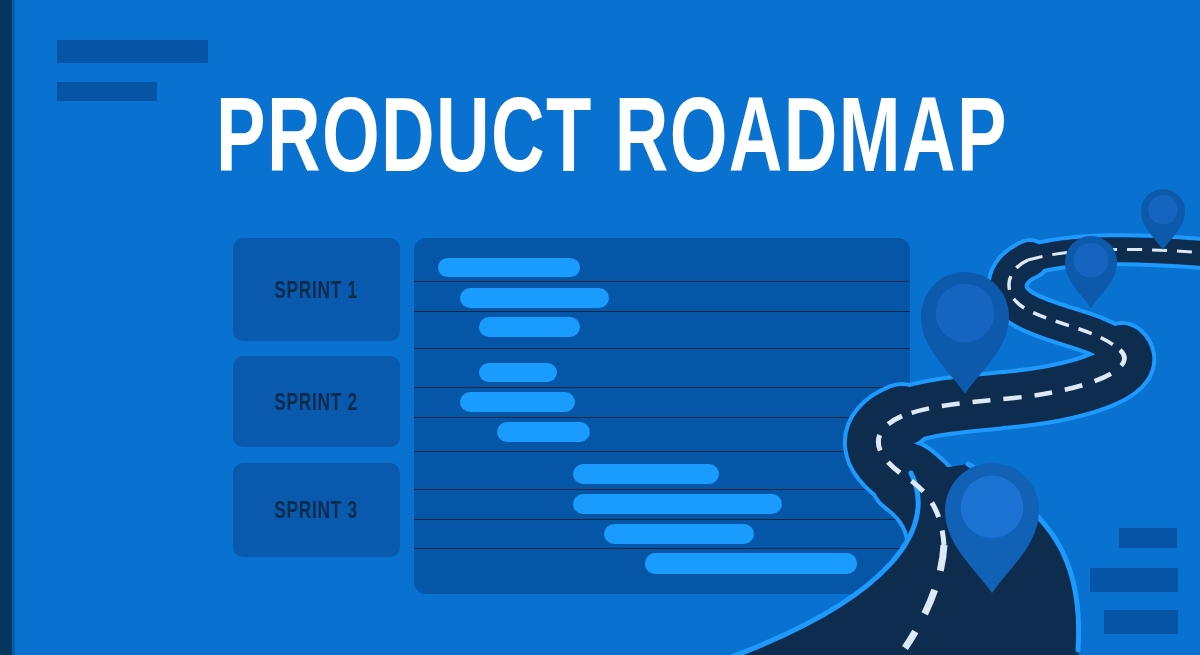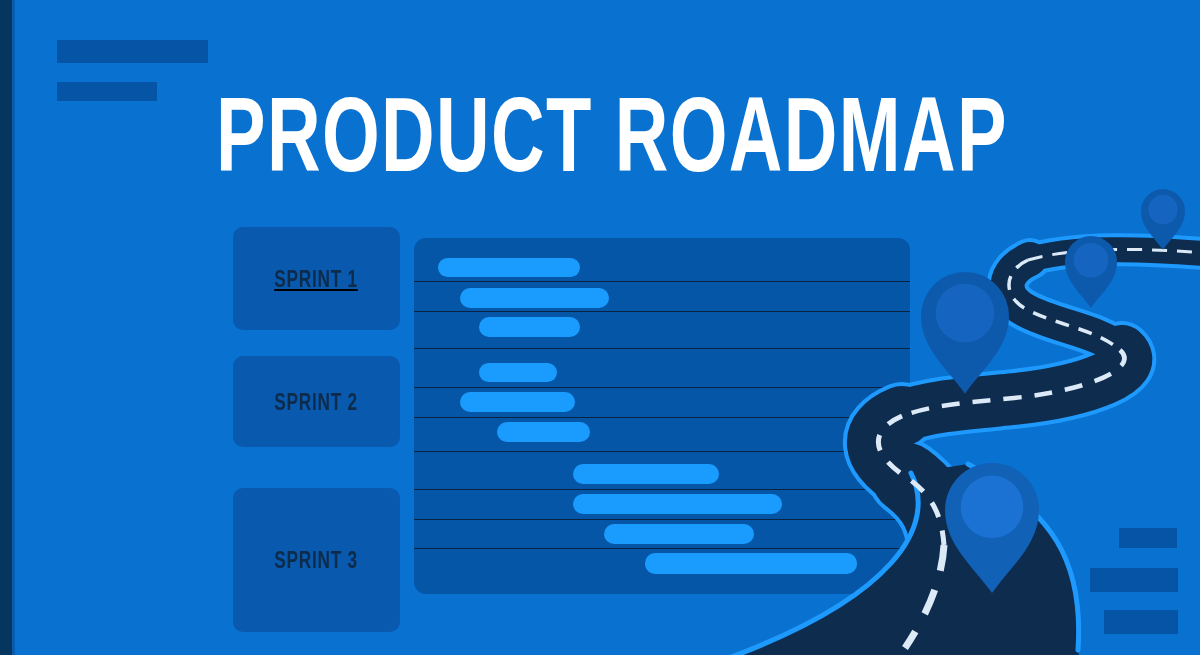--- a/index.html
+++ b/index.html
@@ -40,27 +40,27 @@
   <div class="edge-stripe"></div>
 
   <div id="deco-top">
       <div class="deco-bar" style="left: 45px; top: 40px; width: 151px; height: 23px;"></div>
       <div class="deco-bar" style="left: 45px; top: 82px; width: 100px; height: 19px;"></div>
     </div>
 
   <div class="title">PRODUCT ROADMAP</div>
 
   <div id="sprint-col">
-      <div class="sprint-box" style="top: 227px; height: 103px; text-decoration: underline;">
+      <div class="sprint-box" style="top: 238px; height: 103px;">
         <div class="sprint-label">SPRINT 1</div>
       </div>
       <div class="sprint-box" style="top: 356px; height: 91px;">
         <div class="sprint-label">SPRINT 2</div>
       </div>
-      <div class="sprint-box" style="top: 488px; height: 144px;">
+      <div class="sprint-box" style="top: 463px; height: 94px;">
         <div class="sprint-label">SPRINT 3</div>
       </div>
     </div>
 
   <div class="panel">
     <div id="gantt-lines">
         <div class="row-line" style="top: 43px;"></div>
         <div class="row-line" style="top: 73px;"></div>
         <div class="row-line" style="top: 110px;"></div>
         <div class="row-line" style="top: 149px;"></div>

